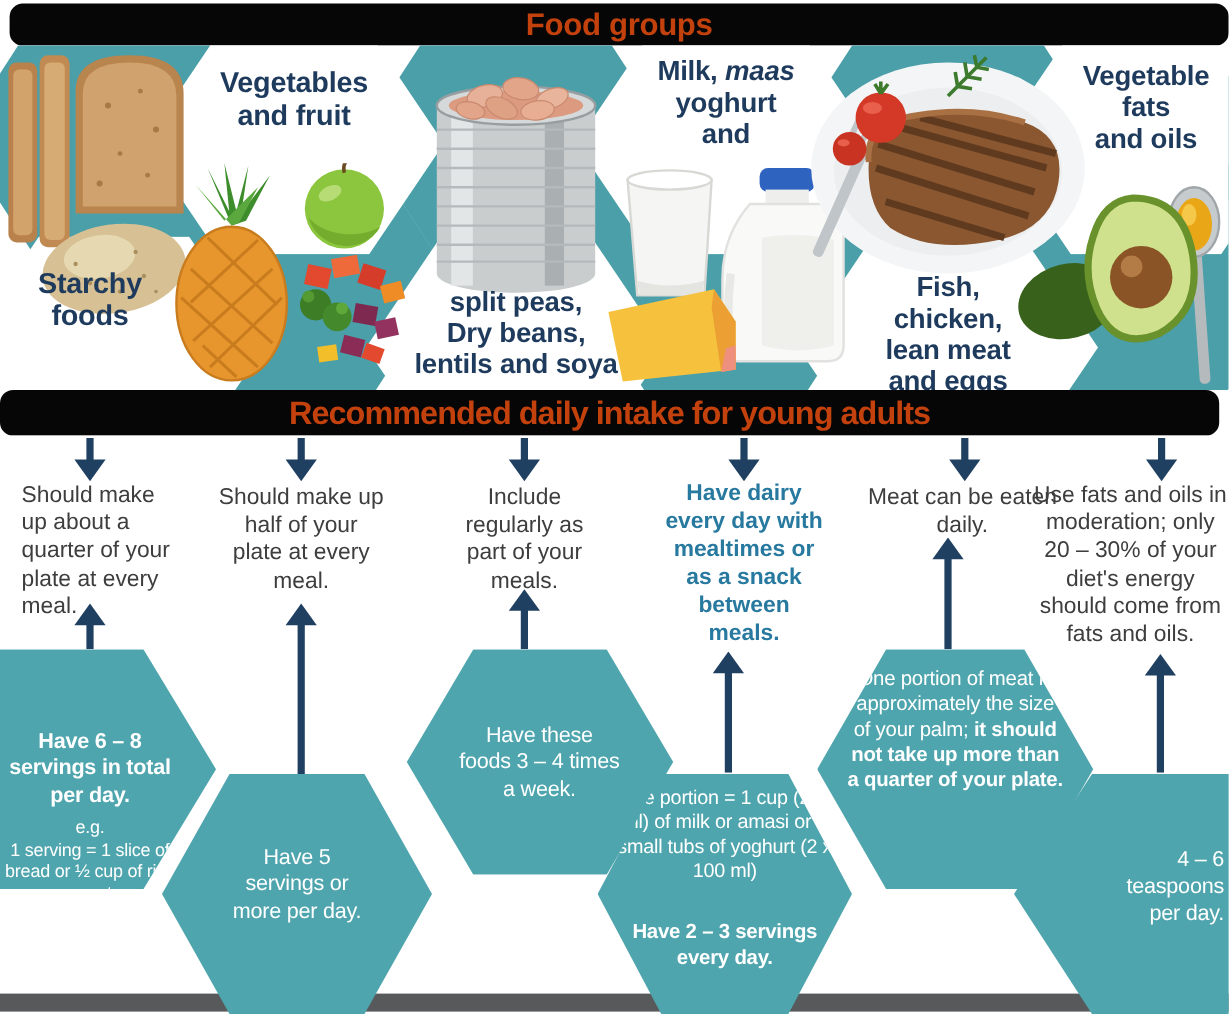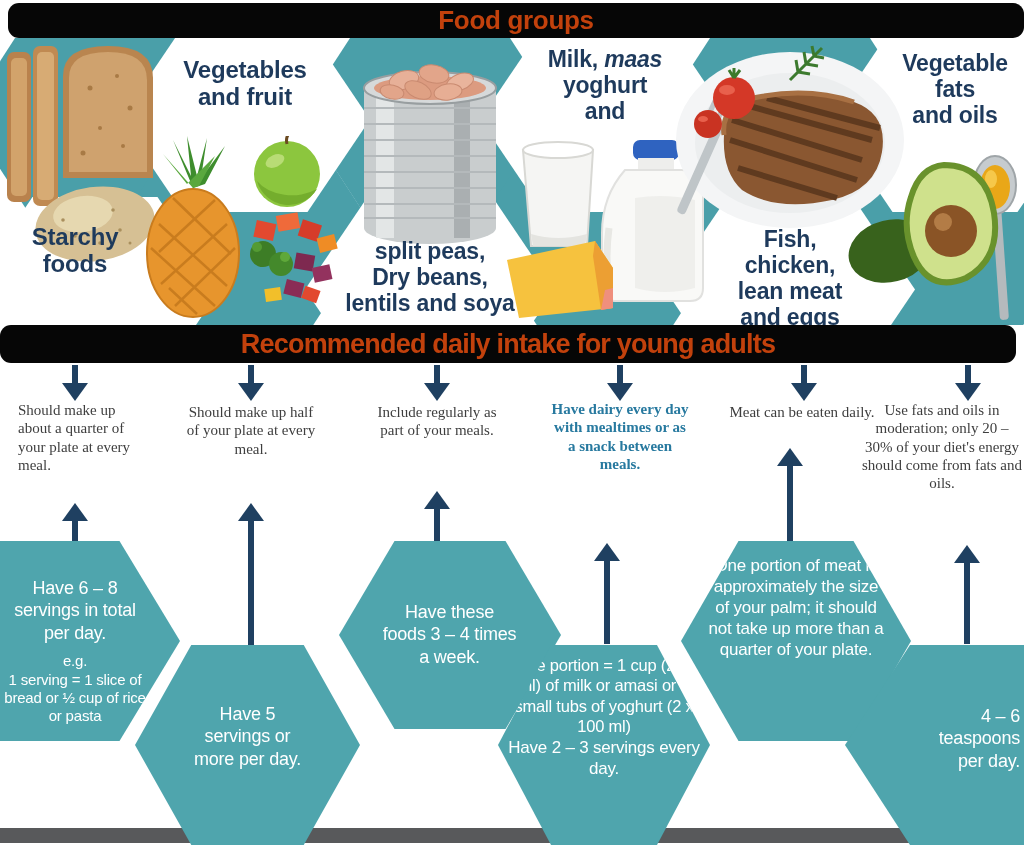--- a/index.html
+++ b/index.html
@@ -23,29 +23,29 @@
     color:#1E3A5C;font-weight:bold;text-align:center;
     font-size:23px;line-height:1.13;letter-spacing:-0.2px;
   }
   .group-label.big{font-size:24px;}
   .group-label i{font-style:italic;}
   
   .lower{left:0;top:363px;width:1024px;height:483px;background:#ffffff;}
   .graybar{left:0;top:465px;width:1024px;height:15px;background:#58595B;z-index:1;}
   .hex-bottom{background:#4FA5AD;z-index:2;}
   .rec-text{
-    color:#3E3E3E;font-size:15px;line-height:1.22;text-align:center;z-index:3;font-family:Liberation Serif, serif;
+    color:#3E3E3E;font-size:19px;line-height:1.22;text-align:center;z-index:3;
   }
   .rec-text.left{text-align:left;}
   .rec-text.dairy{color:#27799F;font-weight:bold;}
   .hex-text{
     position:absolute;color:#ffffff;text-align:center;z-index:3;
     font-size:18px;line-height:1.24;letter-spacing:-0.2px;
   }
-  .hex-text .b{font-weight:normal;}
+  .hex-text .b{font-weight:bold;margin-top:29px;}
   .hex-text .eg{font-size:15px;font-weight:normal;margin-top:8px;}
   .hex-text .detail{font-size:15px;font-weight:normal;line-height:1.2;}
   .hex-text .norm{font-weight:normal;font-size:16.5px;}
   .mixed{font-size:17px;font-weight:normal;}
   .arrow{z-index:3;}
   svg{display:block;}
 </style>
 </head>
 <body>
 

